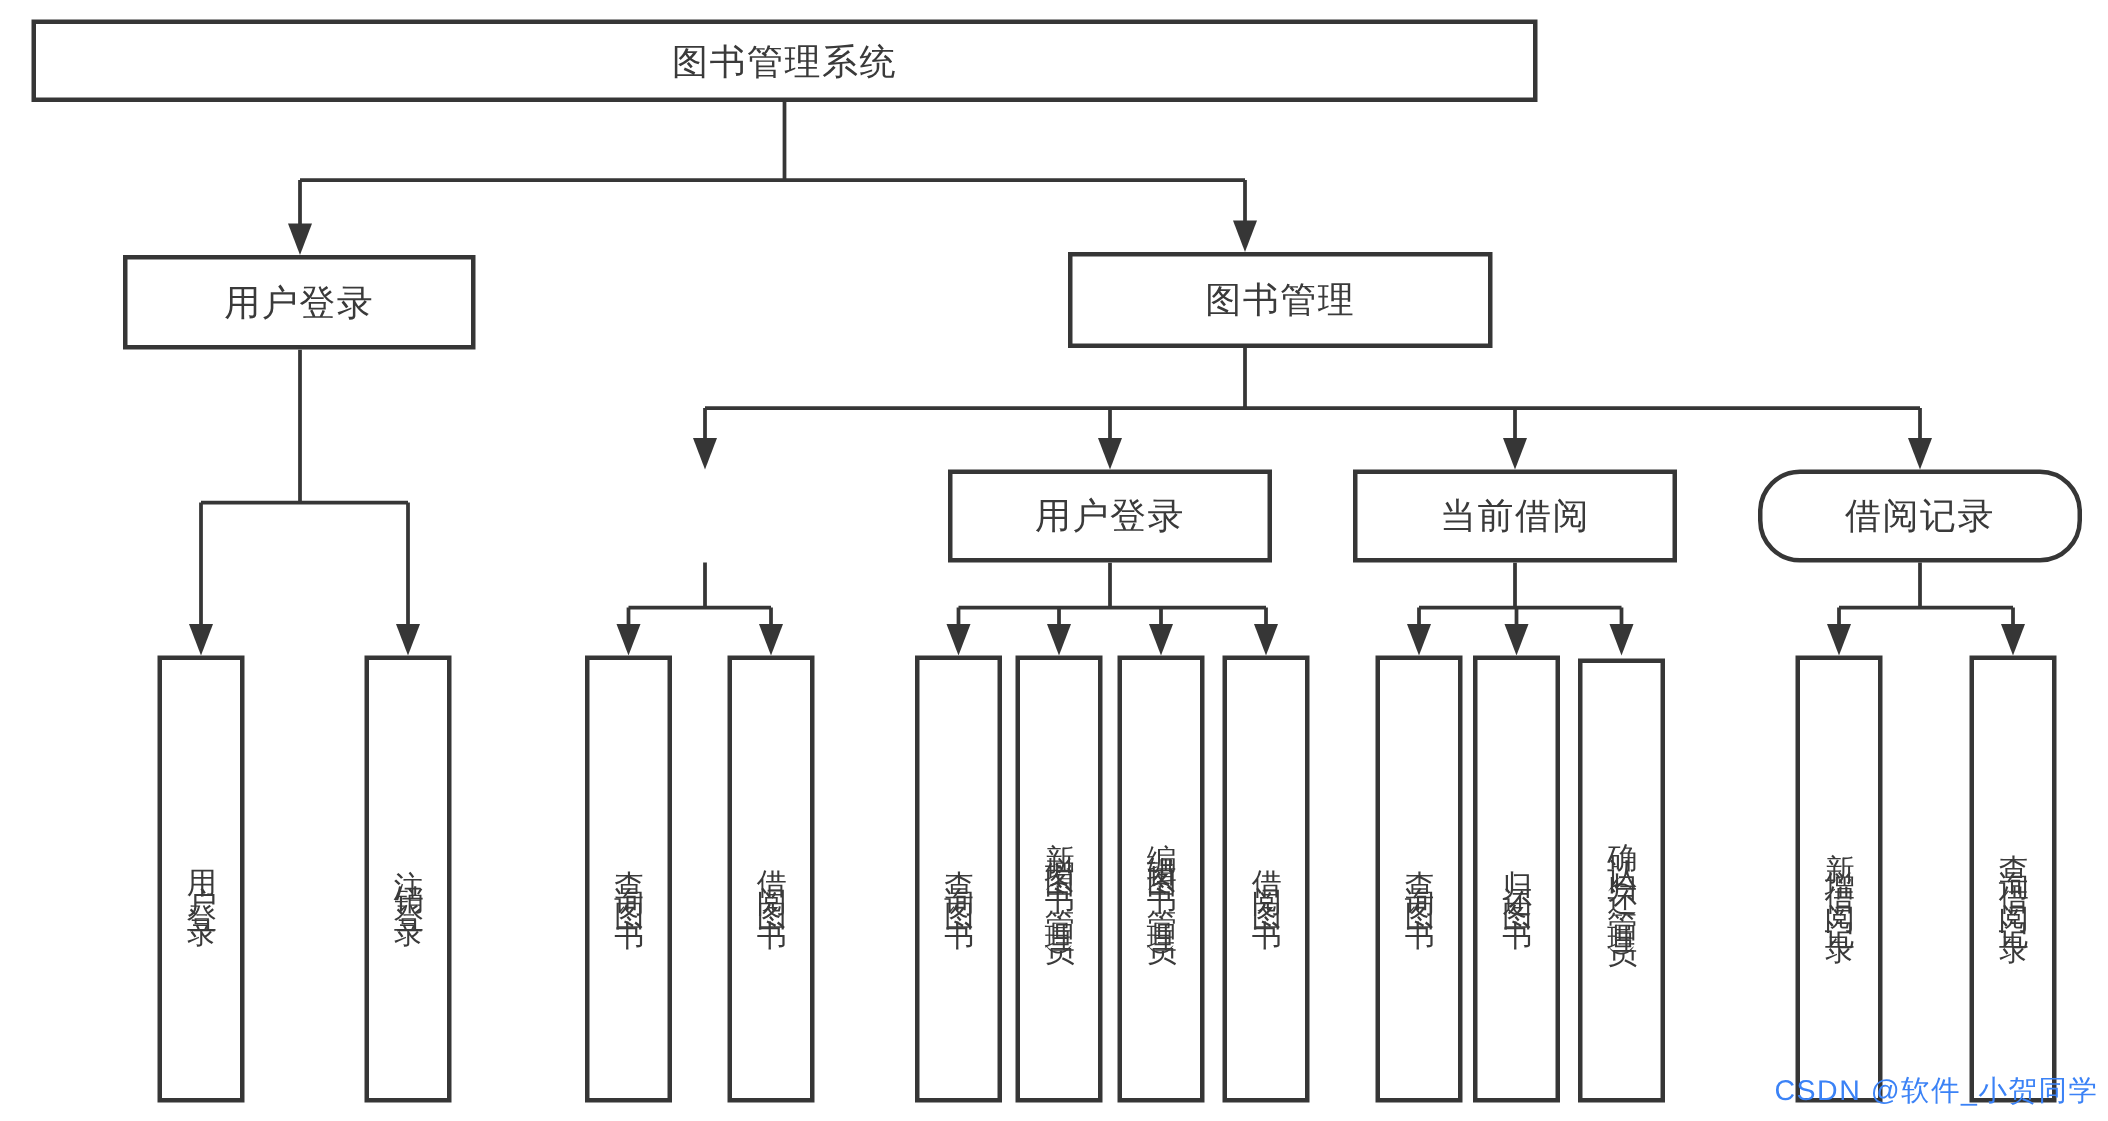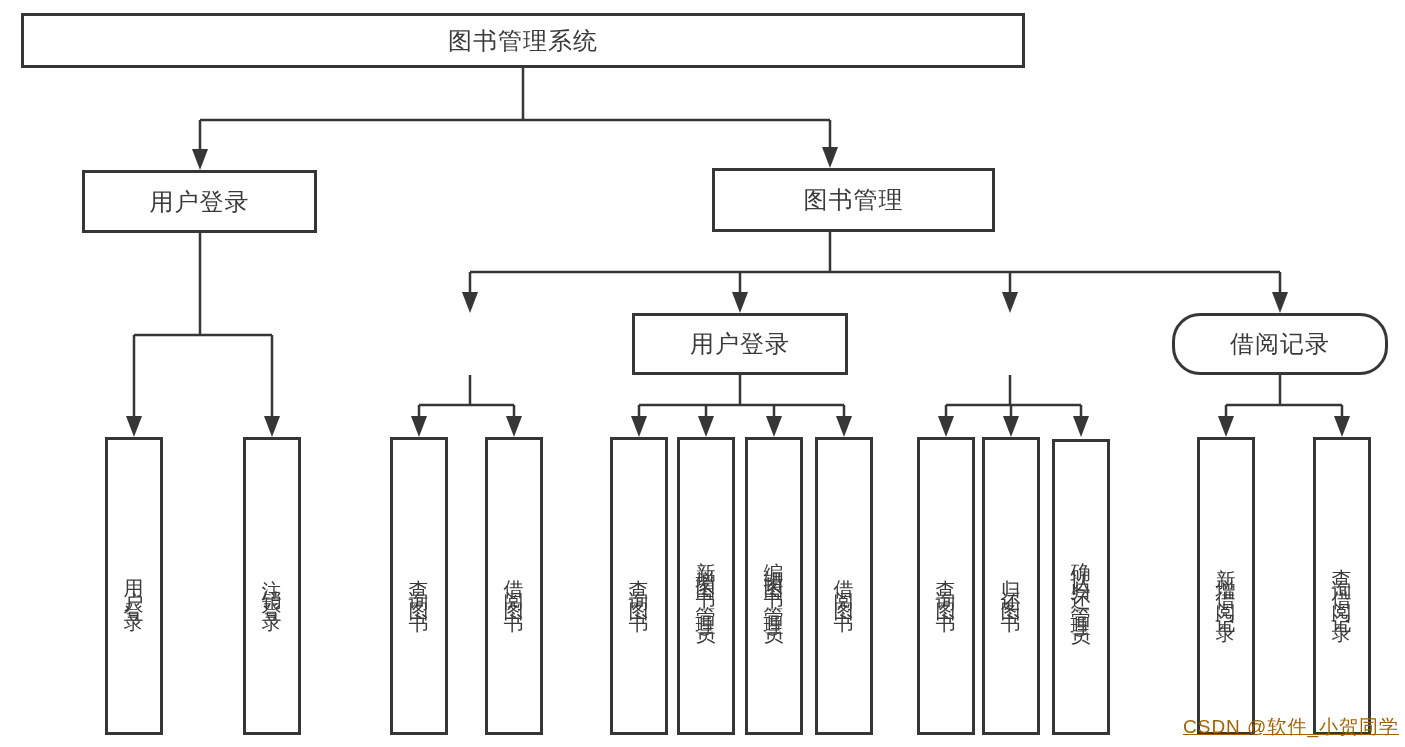--- a/index.html
+++ b/index.html
@@ -40,25 +40,24 @@
     letter-spacing: 11px;
     text-align: center;
     line-height: 52px;
   }
   .node.v.long { letter-spacing: 9px; }
   .watermark {
     position: absolute;
     left: 1183px;
     top: 714px;
     font-size: 19px;
-    color: #a16207;
+    color: #3b82f6;
     letter-spacing: 1px;
     z-index: 5;
     white-space: nowrap;
-    text-decoration: underline;
   }
 </style>
 </head>
 <body>
 
 <div class="stage">
 
   <svg class="connectors" viewBox="0 0 1405 747" xmlns="http://www.w3.org/2000/svg">
     <g stroke="#363636" stroke-width="2.5" fill="none">
       <path d="M523 68 V120 M200 120 H830 M200 120 V150 M830 120 V149"></path>
@@ -91,20 +90,21 @@
       <path d="M1334 416 L1350 416 L1342 437 Z"></path>
     </g>
   </svg>
 
   <div class="node h" style="left:21px; top:13px; width:1004px; height:55px;">图书管理系统</div>
 
   <div class="node h" style="left:82px; top:170px; width:235px; height:63px;">用户登录</div>
   <div class="node h" style="left:712px; top:168px; width:283px; height:64px;">图书管理</div>
 
   <div class="node h" style="left:632px; top:313px; width:216px; height:62px;">用户登录</div>
+  <div class="node h" style="left:902px; top:313px; width:216px; height:62px;">当前借阅</div>
   <div class="node h" style="left:1172px; top:313px; width:216px; height:62px;border-radius:28px;">借阅记录</div>
 
   <div class="node v" style="left:105px; top:437px; width:58px; height:298px;">用户登录</div>
   <div class="node v" style="left:243px; top:437px; width:58px; height:298px;">注销登录</div>
 
   <div class="node v" style="left:390px; top:437px; width:58px; height:298px;">查询图书</div>
   <div class="node v" style="left:485px; top:437px; width:58px; height:298px;">借阅图书</div>
 
   <div class="node v" style="left:610px; top:437px; width:58px; height:298px;">查询图书</div>
   <div class="node v long" style="left:677px; top:437px; width:58px; height:298px;">新增图书（管理员）</div>

